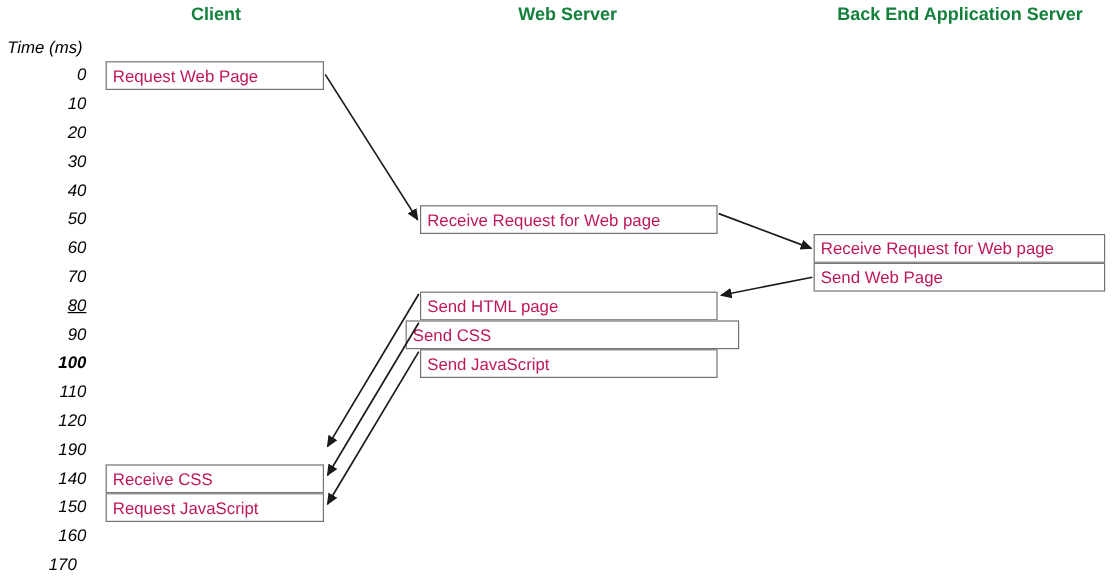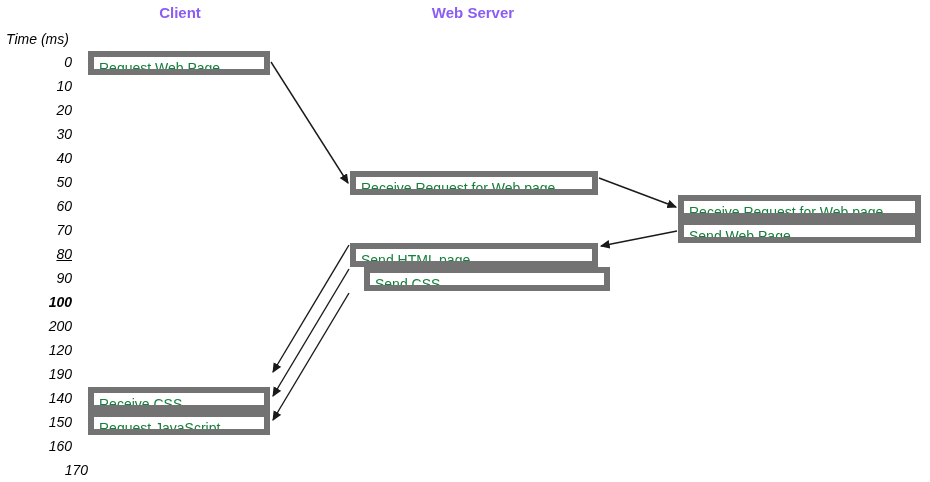--- a/index.html
+++ b/index.html
@@ -15,21 +15,21 @@
     position: relative;
     width: 930px;
     height: 482px;
     background: #ffffff;
     overflow: hidden;
   }
   .lane-header {
     position: absolute;
     font-weight: bold;
     font-size: 15px;
-    color: #8b5cf6;
+    color: #15803d;
     white-space: nowrap;
     text-align: center;
     transform: translateX(-50%);
   }
   .axis-title {
     position: absolute;
     font-style: italic;
     font-size: 14px;
     color: #000000;
     white-space: nowrap;
@@ -39,24 +39,24 @@
     font-style: italic;
     font-size: 14px;
     color: #000000;
     width: 60px;
     text-align: right;
     white-space: nowrap;
   }
   .msg-box {
     position: absolute;
     box-sizing: border-box;
-    border: 6px solid #737373;
+    border: 1px solid #737373;
     background: #ffffff;
     font-size: 14px;
-    color: #15803d;
+    color: #be185d;
     line-height: 22px;
     padding-left: 5px;
     white-space: nowrap;
     overflow: hidden;
   }
   #arrow-layer {
     position: absolute;
     left: 0;
     top: 0;
     width: 930px;
@@ -64,51 +64,53 @@
     pointer-events: none;
   }
 </style>
 </head>
 <body>
 
 <div id="diagram">
 
   <div class="lane-header" style="left:180px; top:4px;">Client</div>
   <div class="lane-header" style="left:473px; top:4px;">Web Server</div>
+  <div class="lane-header" style="left:800px; top:4px;">Back End Application Server</div>
 
   <div class="axis-title" style="left:6px; top:31px;">Time (ms)</div>
 
   <div class="tick-label" style="left:12px; top:54px;">0</div>
   <div class="tick-label" style="left:12px; top:78px;">10</div>
   <div class="tick-label" style="left:12px; top:102px;">20</div>
   <div class="tick-label" style="left:12px; top:126px;">30</div>
   <div class="tick-label" style="left:12px; top:150px;">40</div>
   <div class="tick-label" style="left:12px; top:174px;">50</div>
   <div class="tick-label" style="left:12px; top:198px;">60</div>
   <div class="tick-label" style="left:12px; top:222px;">70</div>
   <div class="tick-label" style="left:12px; top:246px;text-decoration:underline;">80</div>
   <div class="tick-label" style="left:12px; top:270px;">90</div>
   <div class="tick-label" style="left:12px; top:294px;font-weight:bold;">100</div>
-  <div class="tick-label" style="left:12px; top:318px;">200</div>
+  <div class="tick-label" style="left:12px; top:318px;">110</div>
   <div class="tick-label" style="left:12px; top:342px;">120</div>
   <div class="tick-label" style="left:12px; top:366px;">190</div>
   <div class="tick-label" style="left:12px; top:390px;">140</div>
   <div class="tick-label" style="left:12px; top:414px;">150</div>
   <div class="tick-label" style="left:12px; top:438px;">160</div>
-  <div class="tick-label" style="left:28px; top:462px;">170</div>
+  <div class="tick-label" style="left:4px; top:462px;">170</div>
 
   <div class="msg-box" style="left:88px; top:51px; width:182px; height:24px;">Request Web Page</div>
 
   <div class="msg-box" style="left:350px; top:171px; width:248px; height:24px;">Receive Request for Web page</div>
 
   <div class="msg-box" style="left:678px; top:195px; width:243px; height:24px;">Receive Request for Web page</div>
   <div class="msg-box" style="left:678px; top:219px; width:243px; height:24px;">Send Web Page</div>
 
   <div class="msg-box" style="left:350px; top:243px; width:248px; height:24px;">Send HTML page</div>
-  <div class="msg-box" style="left:364px; top:267px; width:246px; height:24px;">Send CSS</div>
+  <div class="msg-box" style="left:338px; top:267px; width:278px; height:24px;">Send CSS</div>
+  <div class="msg-box" style="left:350px; top:291px; width:248px; height:24px;">Send JavaScript</div>
 
   <div class="msg-box" style="left:88px; top:411px; width:182px; height:24px;">Request JavaScript</div>
   <div class="msg-box" style="left:88px; top:387px; width:182px; height:24px;">Receive CSS</div>
 
   <svg id="arrow-layer" viewBox="0 0 930 482" xmlns="http://www.w3.org/2000/svg">
     <defs>
       <marker id="head" markerWidth="7" markerHeight="7" refX="6.2" refY="3.1" orient="auto" markerUnits="strokeWidth">
         <path d="M0,0 L7,3.1 L0,6.2 Z" fill="#1a1a1a"></path>
       </marker>
     </defs>

